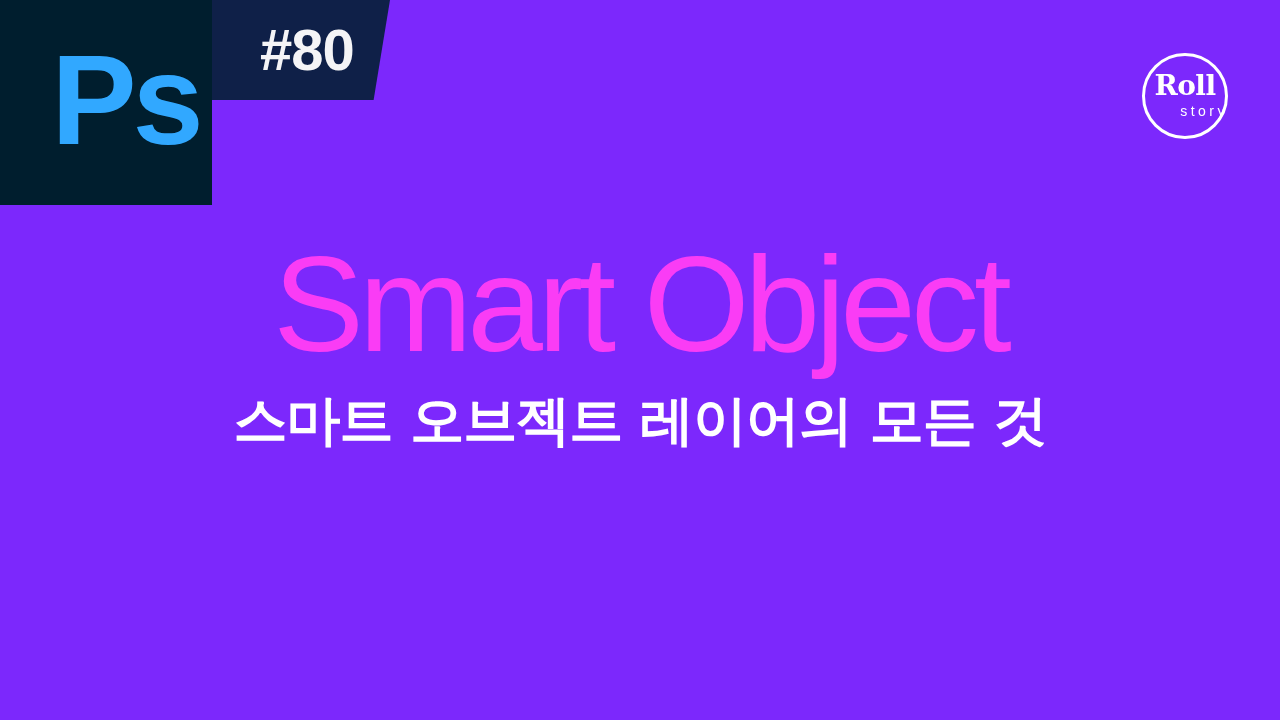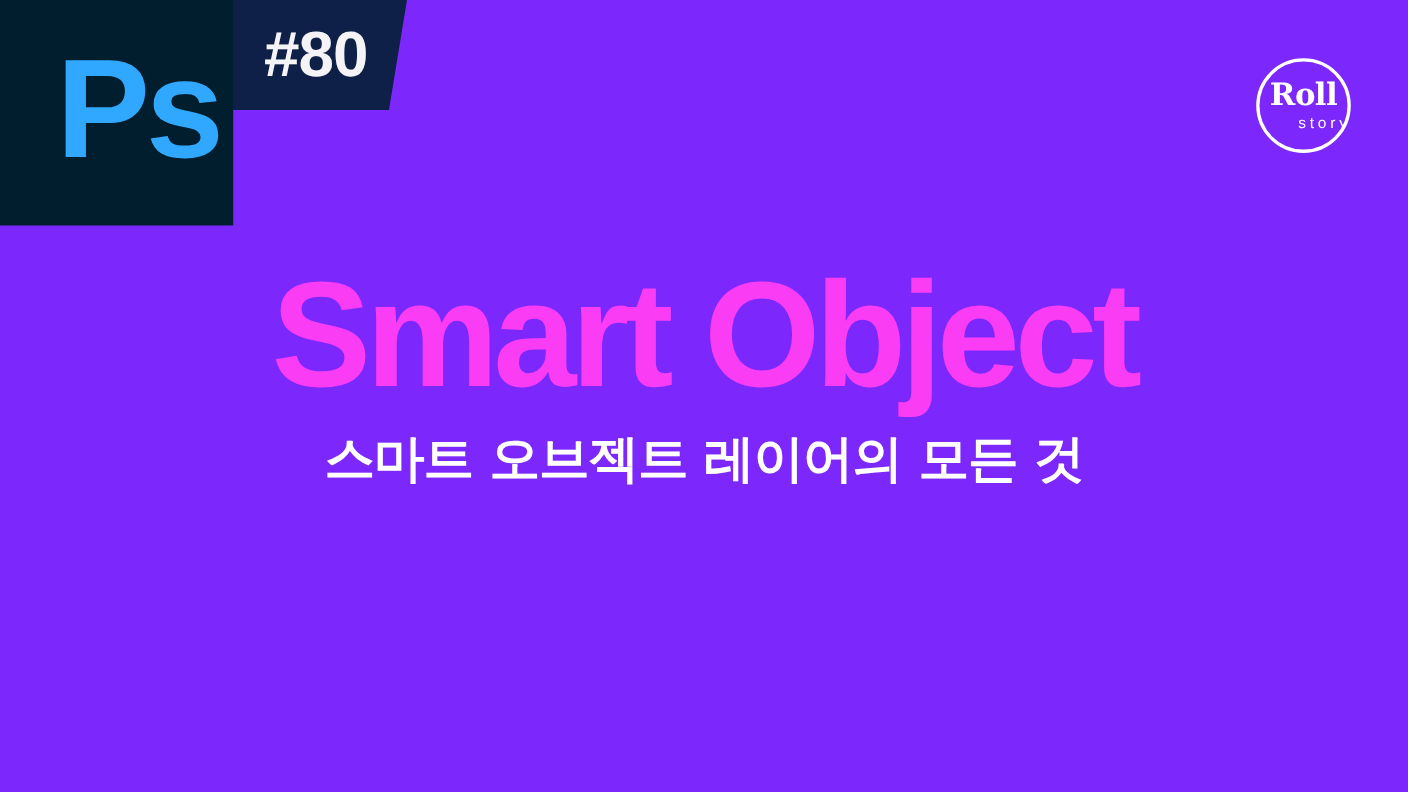--- a/index.html
+++ b/index.html
@@ -44,21 +44,21 @@
     letter-spacing: -4px;
     line-height: 1;
     padding-bottom: 6px;
     box-sizing: border-box;
     user-select: none;
   }
 
   
   #episode-banner {
     position: absolute;
-    left: 188px;
+    left: 208px;
     top: 0;
     width: 182px;
     height: 100px;
     background: #0F2048;
     z-index: 2;
     -webkit-clip-path: polygon(0 0, 100% 0, 91% 100%, 0 100%);
     clip-path: polygon(0 0, 100% 0, 91% 100%, 0 100%);
   }
   #episode-number {
     position: absolute;
@@ -132,33 +132,33 @@
     left: 0;
     top: 236px;
     width: 1280px;
     text-align: center;
     z-index: 1;
   }
   #main-title {
     margin: 0;
     color: #FA3CF5;
     font-family: "Liberation Sans", "DejaVu Sans", sans-serif;
-    font-weight: 700;
+    font-weight: 400;
     font-size: 136px;
     line-height: 1.0;
     letter-spacing: -5px;
     user-select: none;
   }
   #subtitle {
     margin: 0;
     padding-top: 22px;
     color: #FFFFFF;
     font-family: "DejaVu Sans", "Liberation Sans", sans-serif;
     font-weight: 700;
-    font-size: 46px;
+    font-size: 54px;
     line-height: 1.0;
     letter-spacing: -1px;
     user-select: none;
   }
 </style>
 </head>
 <body>
 
 <div id="canvas">
 

